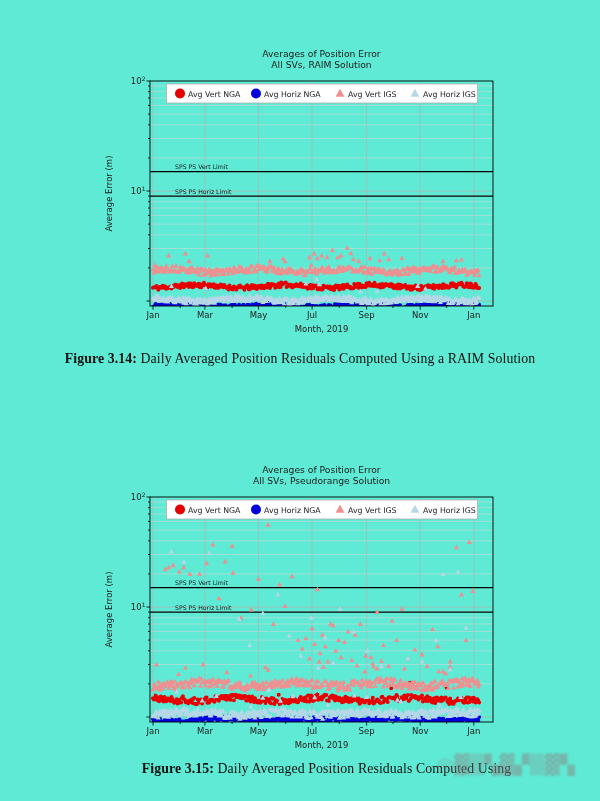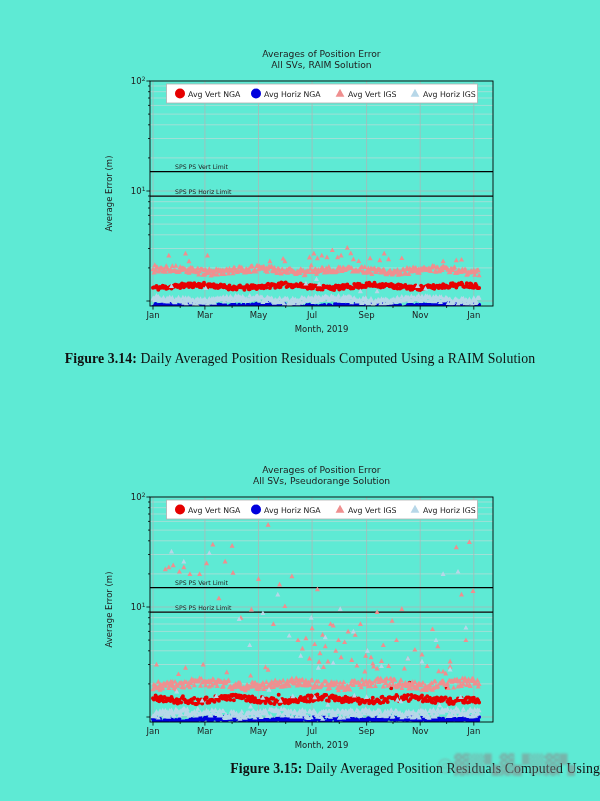--- a/index.html
+++ b/index.html
@@ -11,21 +11,21 @@
   .chart{position:absolute;left:0;width:600px;height:300px;}
   #chart0{top:45px;}
   #chart1{top:461px;}
   svg text{font-family:"DejaVu Sans",sans-serif;fill:#212121;}
   .caption{
     position:absolute;width:600px;text-align:center;
     font-family:"Liberation Serif","DejaVu Serif",serif;
     font-size:13.8px;color:#101010;letter-spacing:0.1px;
   }
   #caption0{top:351px;}
-  #caption1{top:761px;text-align:right;padding-left:53px;font-family:Liberation Serif, serif;}
+  #caption1{top:761px;text-align:center;padding-left:53px;font-family:Liberation Serif, serif;}
   .caption .cap-label{font-weight:bold;}
   .watermark{
     position:absolute;left:437px;top:753px;white-space:nowrap;
     font-size:19px;color:#8a8a8a;opacity:0.55;filter:blur(1.15px);
     letter-spacing:0.5px;font-family:"DejaVu Sans",sans-serif;
   }
 </style>
 </head>
 <body>
 

